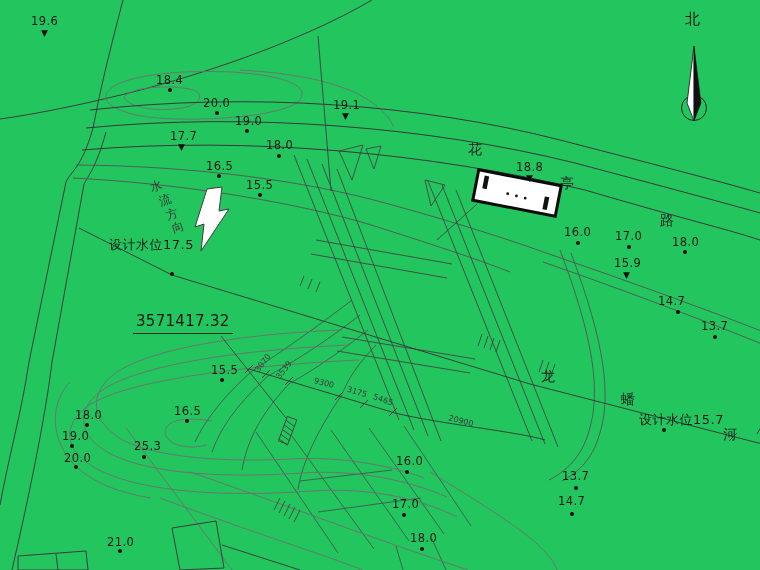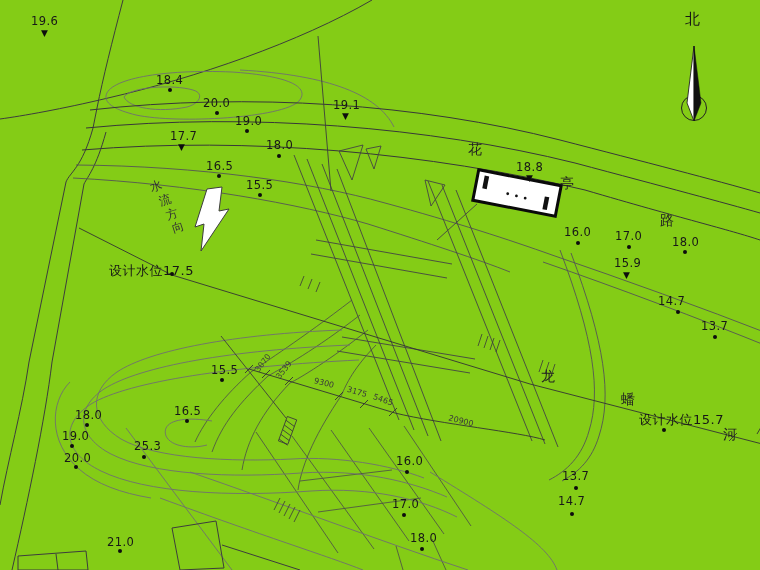--- a/index.html
+++ b/index.html
@@ -1,16 +1,16 @@
 <!DOCTYPE html>
 <html><head>
 <meta charset="utf-8">
 <style>
   html,body{margin:0;padding:0;background:#fff;}
-  .canvas{position:relative;width:760px;height:570px;background:#84cc16;overflow:hidden;
+  .canvas{position:relative;width:760px;height:570px;background:#22c55e;overflow:hidden;
           font-family:"DejaVu Sans","Liberation Sans",sans-serif;color:#1b1b1b;}
   svg.linework{position:absolute;left:0;top:0;width:760px;height:570px;}
   .anno{position:absolute;left:0;top:0;width:760px;height:570px;pointer-events:none;}
   .spot{position:absolute;font-size:11.5px;letter-spacing:.4px;white-space:nowrap;color:#181818;}
   .dotmark{position:absolute;width:4px;height:4px;background:#0d0d0d;border-radius:50%;margin:-2px 0 0 -2px;}
   .wlmark{position:absolute;font-size:9px;line-height:9px;color:#0d0d0d;margin:-5px 0 0 -5px;}
   .cn{position:absolute;font-size:14px;white-space:nowrap;color:#222;}
   .cnflow{position:absolute;font-size:12px;color:#333;transform:rotate(-18deg);}
   .wl-label{position:absolute;font-size:13px;letter-spacing:.5px;white-space:nowrap;color:#161616;}
   .dim{position:absolute;font-size:8px;color:#3a3a3a;white-space:nowrap;transform-origin:center;}
@@ -220,31 +220,32 @@
       <div class="cn" style="left: 468px; top: 141px;">花</div>
       <div class="cn" style="left: 560px; top: 175px;">亭</div>
       <div class="cn" style="left: 660px; top: 212px;">路</div>
       <div class="cn" style="left: 541px; top: 368px;">龙</div>
       <div class="cn" style="left: 621px; top: 391px;">蟠</div>
       <div class="cn" style="left: 723px; top: 426px;">河</div>
       <div class="cnflow" style="left: 150px; top: 178px;">水</div>
       <div class="cnflow" style="left: 159px; top: 192px;">流</div>
       <div class="cnflow" style="left: 166px; top: 206px;">方</div>
       <div class="cnflow" style="left: 172px; top: 219px;">向</div>
-      <div class="wl-label" style="left: 109px; top: 262px;">设计水位17.5</div>
+      <div class="wl-label" style="left: 109px; top: 236px;">设计水位17.5</div>
       <div class="dotmark" style="left: 172px; top: 274px;"></div>
       <div class="wl-label" style="left: 639px; top: 411px;">设计水位15.7</div>
       <div class="dotmark" style="left: 664px; top: 430px;"></div>
       <div class="dim" style="left: 263px; top: 363px; transform: translate(-50%, -50%) rotate(-52deg);">3070</div>
       <div class="dim" style="left: 284px; top: 370px; transform: translate(-50%, -50%) rotate(-52deg);">3539</div>
       <div class="dim" style="left: 324px; top: 383px; transform: translate(-50%, -50%) rotate(14deg);">9300</div>
       <div class="dim" style="left: 357px; top: 392px; transform: translate(-50%, -50%) rotate(16deg);">3175</div>
       <div class="dim" style="left: 383px; top: 400px; transform: translate(-50%, -50%) rotate(20deg);">5465</div>
       <div class="dim" style="left: 461px; top: 421px; transform: translate(-50%, -50%) rotate(14deg);">20900</div>
     </div>
 
   <div class="coord" style="left:230px;top:8px;">
   </div>
   <div class="coord" style="left:133px;top:312px;">
+    <div class="coord-n">3571417.32</div>
   </div>
 
   <div class="north-label">北</div>
 </div>
 
 </body></html>

